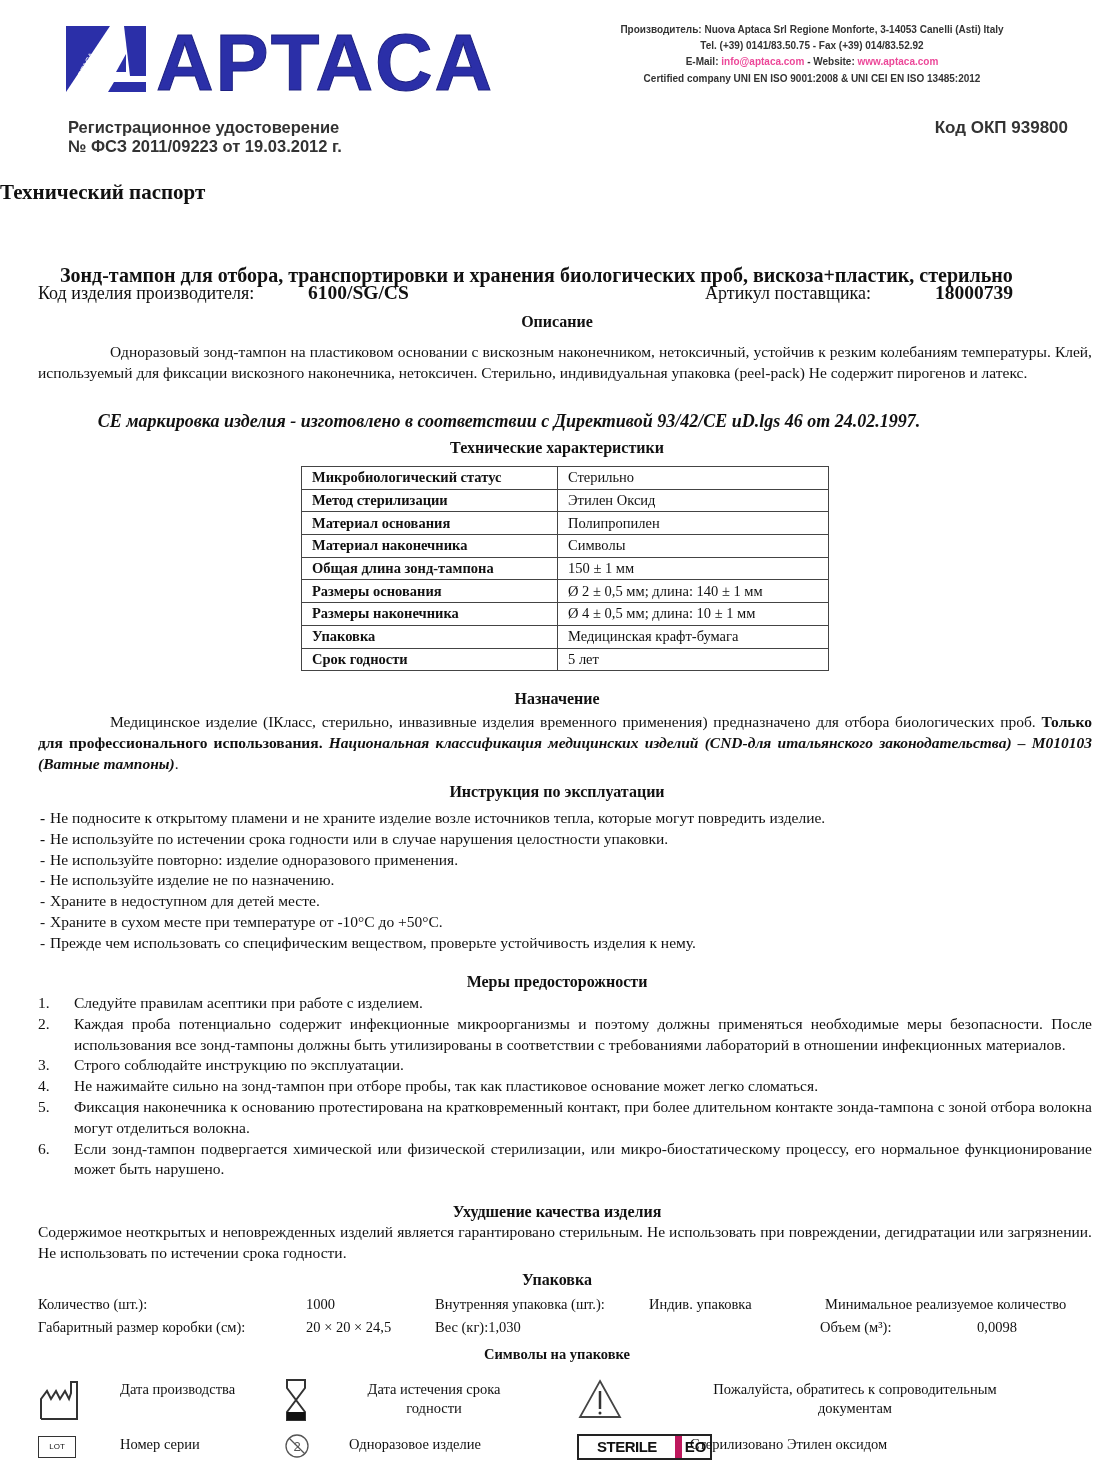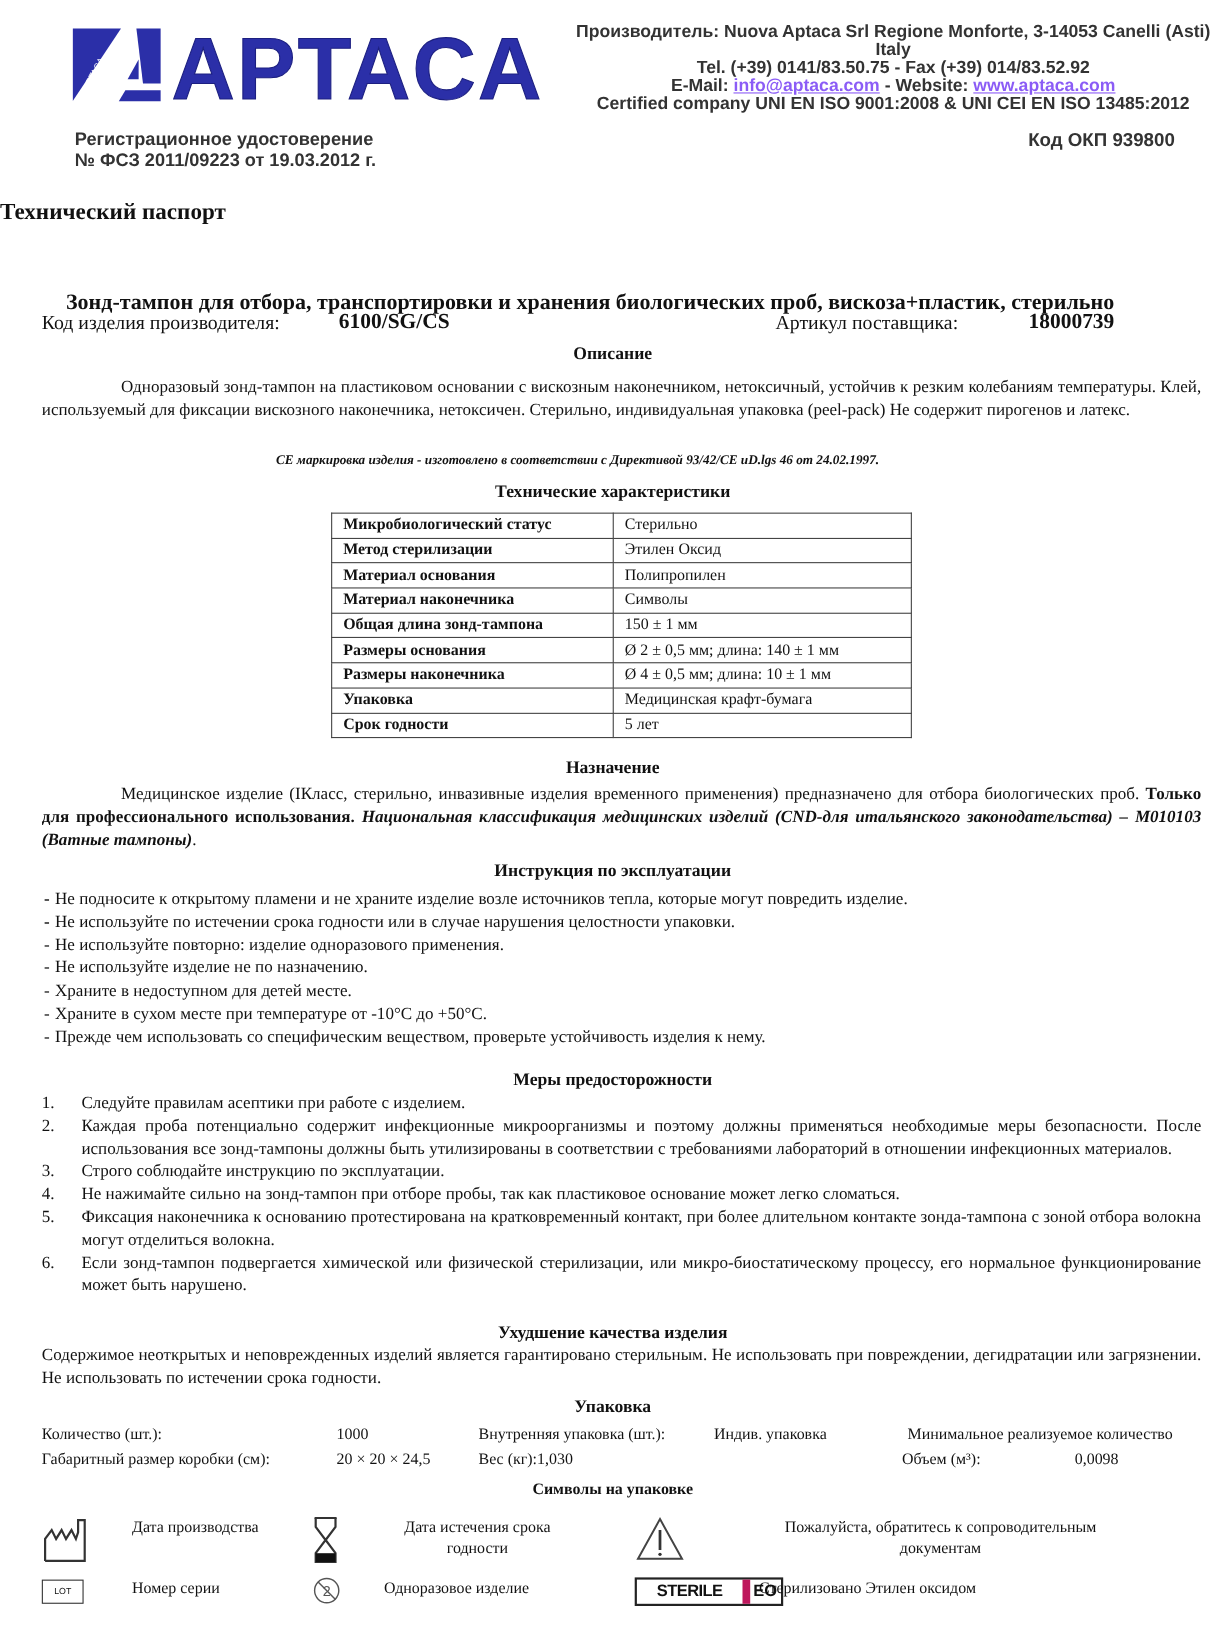--- a/index.html
+++ b/index.html
@@ -5,24 +5,24 @@
     html, body { margin: 0; padding: 0; background: #ffffff; }
     body {
       width: 1114px; height: 1482px; position: relative; overflow: hidden;
       font-family: "Liberation Serif", serif; color: #111;
     }
 
     
     .logo { position: absolute; left: 66px; top: 24px; width: 430px; height: 72px; }
     .maker {
       position: absolute; left: 512px; top: 22px; width: 600px;
-      font-family: "Liberation Sans", sans-serif; font-weight: bold; font-size: 16px;
+      font-family: "Liberation Sans", sans-serif; font-weight: bold; font-size: 10px;
       line-height: 16.2px; text-align: center; color: #333;
     }
-    .maker a { color: #8b5cf6; text-decoration: underline; }
+    .maker a { color: #ec4899; }
     .reg {
       position: absolute; left: 68px; top: 118px;
       font-family: "Liberation Sans", sans-serif; font-weight: bold; font-size: 16.5px;
       line-height: 19px; color: #333;
     }
     .okp {
       position: absolute; right: 46px; top: 118px;
       font-family: "Liberation Sans", sans-serif; font-weight: bold; font-size: 17px; color: #333;
     }
 
@@ -34,21 +34,21 @@
     .codes span { position: absolute; white-space: nowrap; }
     .codes .b { font-weight: bold; font-size: 19.5px; }
 
     .h { position: absolute; left: 0; width: 1114px; text-align: center; font-weight: bold; font-size: 16px; }
 
     .para {
       position: absolute; left: 38px; width: 1054px; font-size: 15.5px; line-height: 20.8px;
       text-align: justify;
     }
     .indent { text-indent: 72px; }
-    .ce { position: absolute; left: 16px; width: 1018px; text-align: center; font-weight: bold; font-style: italic; font-size: 12px; }
+    .ce { position: absolute; left: 0; width: 1018px; text-align: center; font-weight: bold; font-style: italic; font-size: 18px; }
 
     table.spec {
       position: absolute; left: 301px; top: 466px; width: 528px;
       border-collapse: collapse; font-size: 14.5px;
     }
     table.spec td { border: 1.5px solid #444; padding: 0 10px; height: 21.7px; }
     table.spec td.k { font-weight: bold; width: 235px; }
 
     ul.instr { position: absolute; left: 38px; top: 806px; margin: 2px; padding: 0; list-style: none; font-size: 15.5px; line-height: 20.8px; }
     ul.instr li { white-space: nowrap; }

